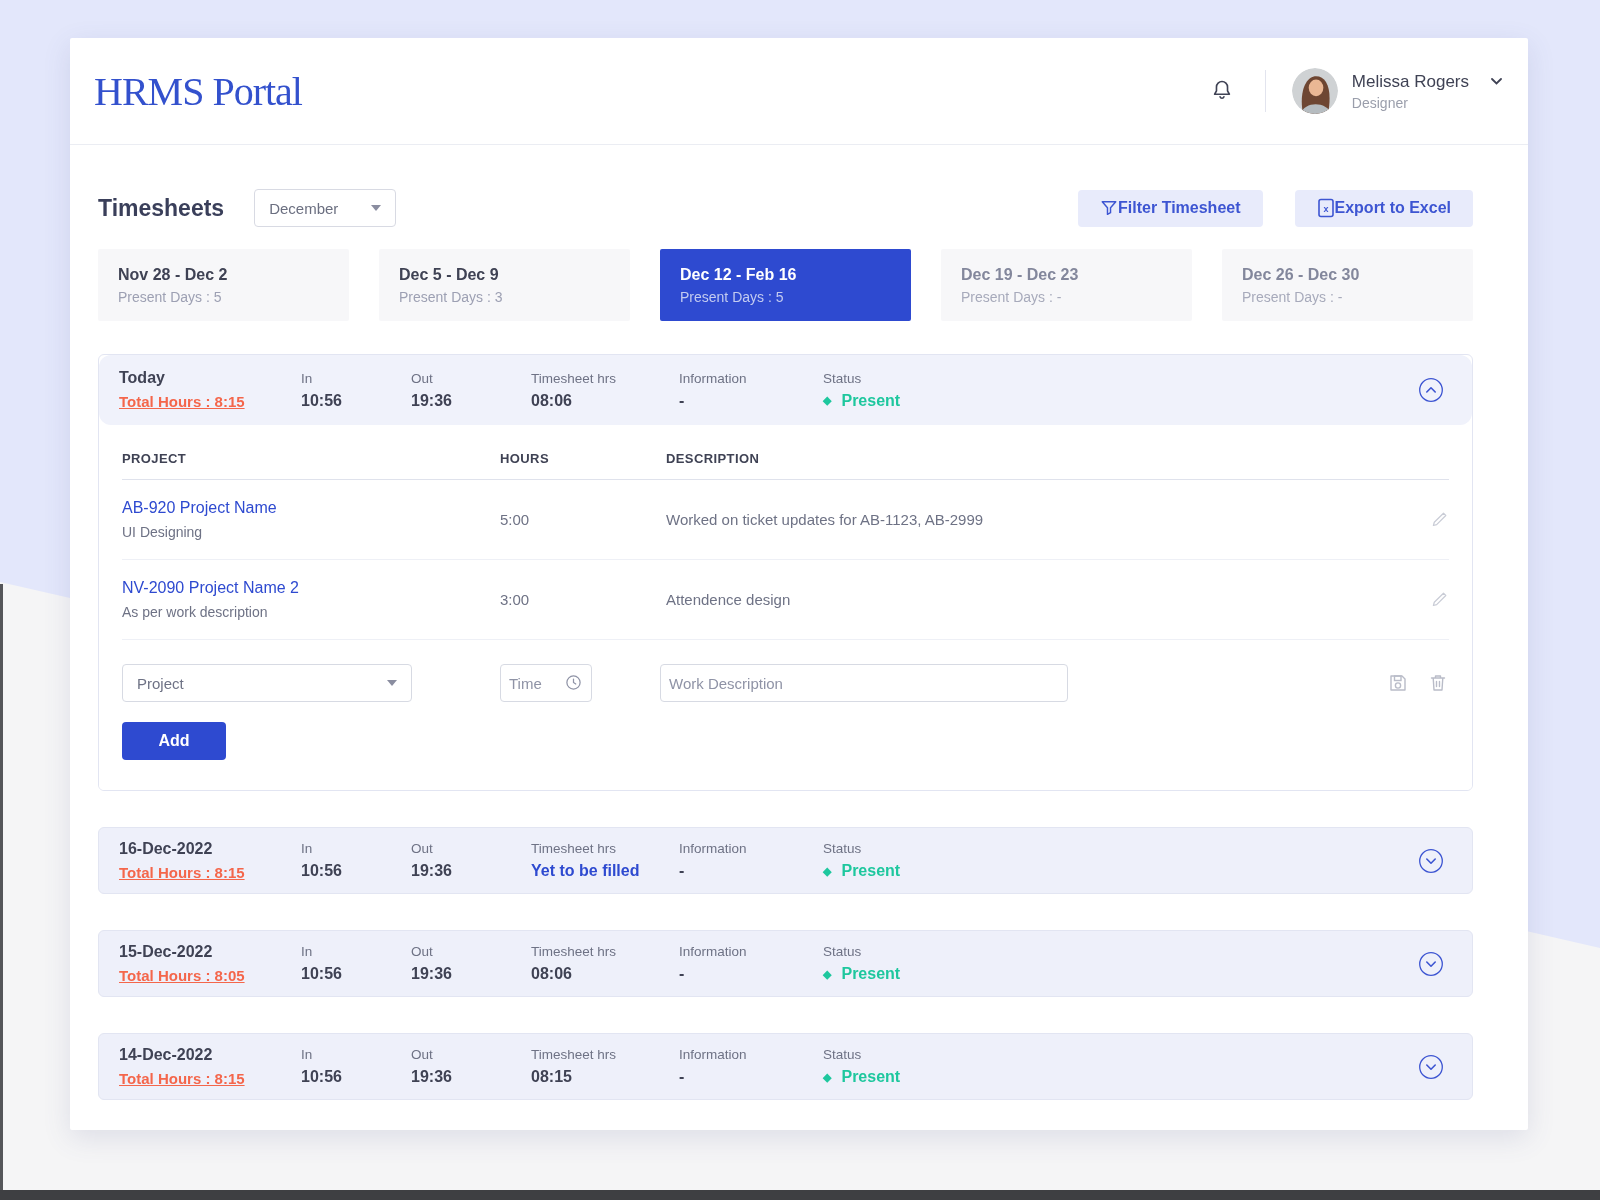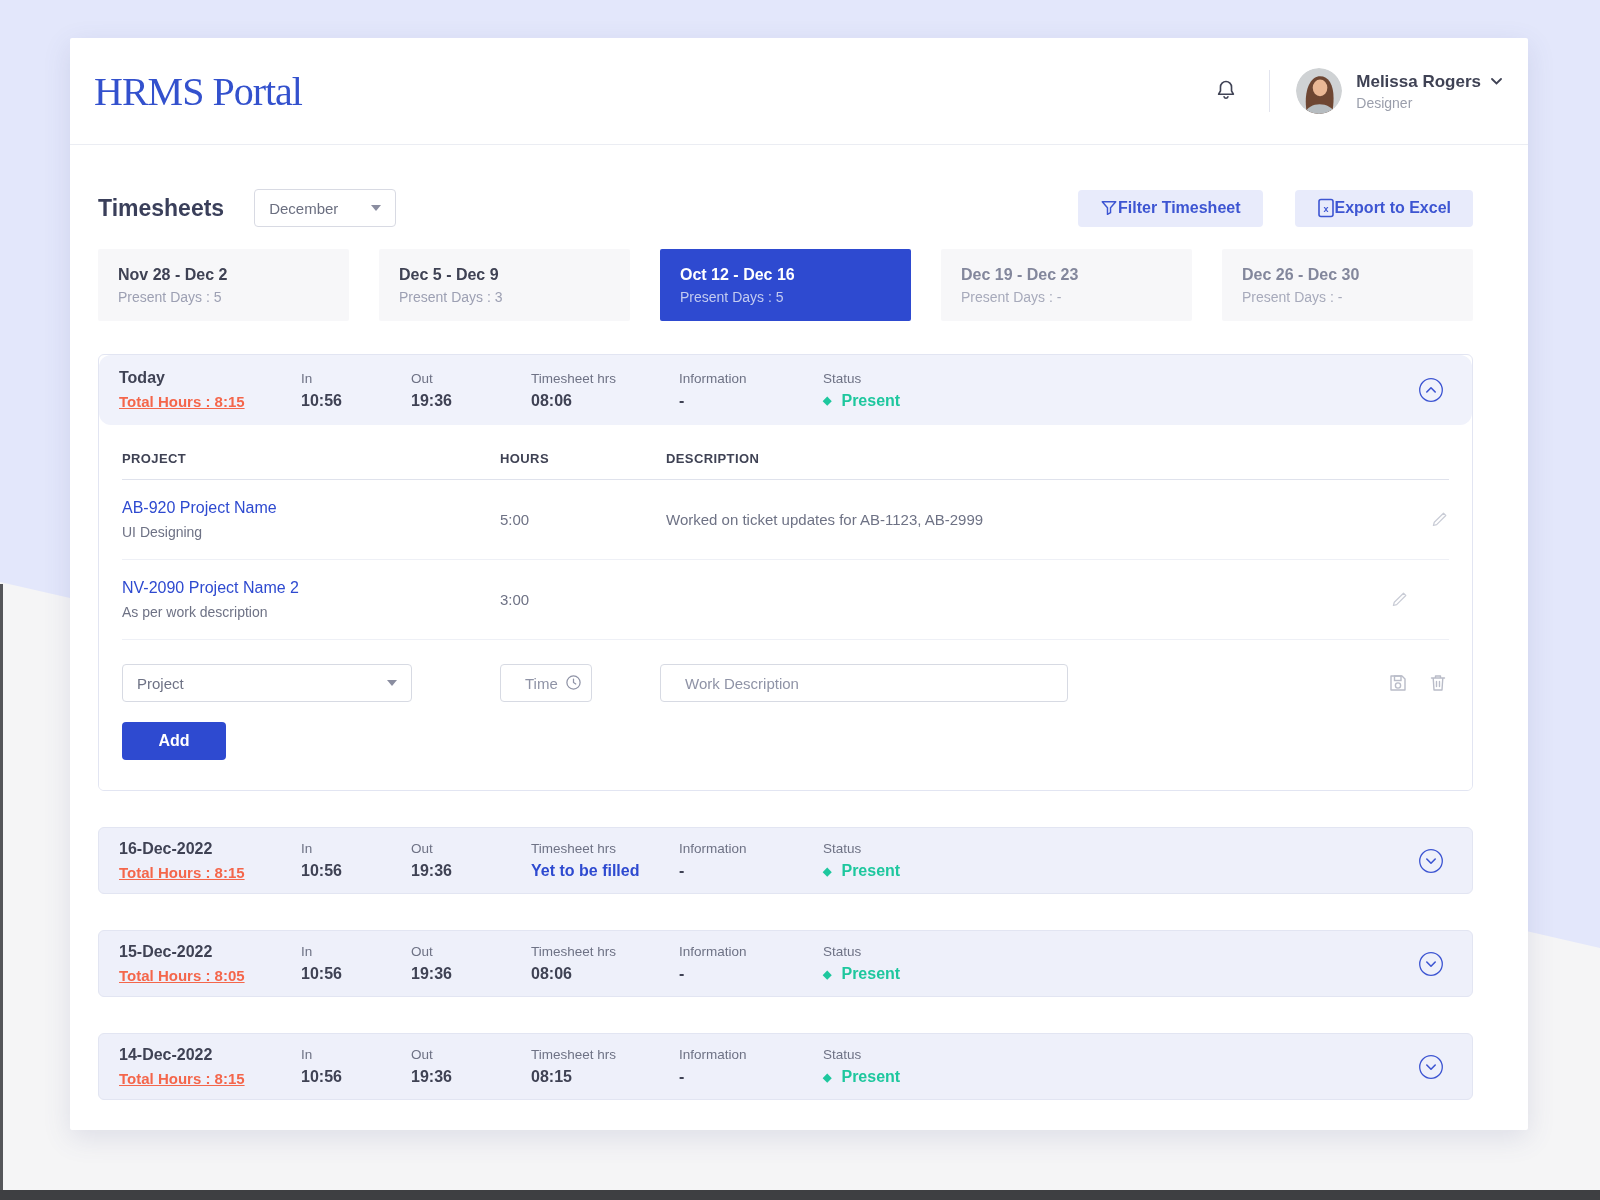--- a/index.html
+++ b/index.html
@@ -17,21 +17,21 @@
 
   
   .hdr { height:107px; display:flex; align-items:center; justify-content:space-between;
          padding:0 26px 0 24px; border-bottom:1px solid #ebedf3; }
   .logo { font-family:"Liberation Serif", serif; font-size:40px; color:#3351cd; letter-spacing:-1px; }
   .hdr-right { display:flex; align-items:center; }
   .bell { color:#3f4254; cursor:pointer; display:flex; }
   .vdiv { width:1px; height:42px; background:#e2e4ee; margin:0 26px 0 30px; }
   .avatar { width:46px; height:46px; border-radius:50%; overflow:hidden; flex:none; }
   .uinfo { margin-left:14px; }
-  .uname { font-size:17px; font-weight:700; color:#3f4254; display:flex; align-items:center; gap:10px; }
+  .uname { font-size:17px; font-weight:400; color:#3f4254; display:flex; align-items:center; gap:22px; }
   .urole { font-size:14px; color:#9a9eab; margin-top:3px; }
 
   .content { padding:0 55px 0 28px; }
 
   
   .toolbar { margin-top:44px; display:flex; align-items:center; }
   .pg-title { font-size:23px; font-weight:700; color:#3a3f5a; }
   .month-sel { margin-left:30px; width:142px; height:38px; border:1px solid #d8dae3; border-radius:4px;
                display:flex; align-items:center; justify-content:space-between; padding:0 14px;
                font-size:15px; color:#6b6f80; cursor:pointer; background:#fff; }
@@ -77,21 +77,21 @@
   .ehours, .edesc { font-size:15px; color:#6e7285; }
   .pencil { color:#c9ccd6; cursor:pointer; display:flex; justify-content:flex-end; }
 
   
   .form { margin-top:24px; }
   .frow { display:flex; align-items:center; }
   .selbox { width:290px; height:38px; border:1px solid #d7dae3; border-radius:4px; background:#fff;
             display:flex; align-items:center; justify-content:space-between; padding:0 14px;
             font-size:15px; color:#6e7285; cursor:pointer; }
   .inp { height:38px; border:1px solid #d7dae3; border-radius:4px; font-family:inherit;
-         font-size:15px; color:#3f4254; padding:0 24px; background:#fff; }
+         font-size:15px; color:#3f4254; padding:0 8px; background:#fff; }
   .inp::placeholder { color:#8f93a6; }
   .time-wrap { position:relative; margin-left:88px; }
   .time-wrap .inp { width:92px; padding-right:30px; }
   .clock { position:absolute; right:10px; top:10px; color:#8f93a6; pointer-events:none; }
   .desc-inp { width:408px; margin-left:68px; }
   .ficons { margin-left:auto; display:flex; gap:18px; color:#b9bcc8; }
   .ficons .fi { cursor:pointer; display:flex; }
   .frow2 { margin-top:18px; }
   .chk-wrap { margin-left:250px; display:flex; align-items:center; gap:15px; }
   .chk { width:24px; height:24px; border:1px solid #d4d7e0; border-radius:3px; background:#fff; cursor:pointer; }
@@ -180,21 +180,21 @@
       <div class="tabs">
         <div class="tab">
           <div class="tab-t">Nov 28 - Dec 2</div>
           <div class="tab-s">Present Days : 5</div>
         </div>
         <div class="tab">
           <div class="tab-t">Dec 5 - Dec 9</div>
           <div class="tab-s">Present Days : 3</div>
         </div>
         <div class="tab sel">
-          <div class="tab-t">Oct 12 - Dec 16</div>
+          <div class="tab-t">Dec 12 - Feb 16</div>
           <div class="tab-s">Present Days : 5</div>
         </div>
         <div class="tab muted">
           <div class="tab-t">Dec 19 - Dec 23</div>
           <div class="tab-s">Present Days : -</div>
         </div>
         <div class="tab muted">
           <div class="tab-t">Dec 26 - Dec 30</div>
           <div class="tab-s">Present Days : -</div>
         </div>
@@ -258,20 +258,21 @@
               </svg>
             </span>
           </div>
 
           <div class="dgrid entry">
             <div>
               <div><span class="proj-link">NV-2090 Project Name 2</span></div>
               <div class="proj-task">As per work description</div>
             </div>
             <div class="ehours">3:00</div>
+            <div class="edesc">Attendence design</div>
             <span class="pencil">
               <svg width="19" height="19" viewBox="0 0 20 20">
                 <path d="M14.2 3.4l2.4 2.4L7 15.4l-3.4.9.9-3.4 9.7-9.5z" fill="none" stroke="currentColor" stroke-width="1.3" stroke-linejoin="round"></path>
               </svg>
             </span>
           </div>
 
           <div class="form">
             <div class="frow">
               <div class="selbox">

